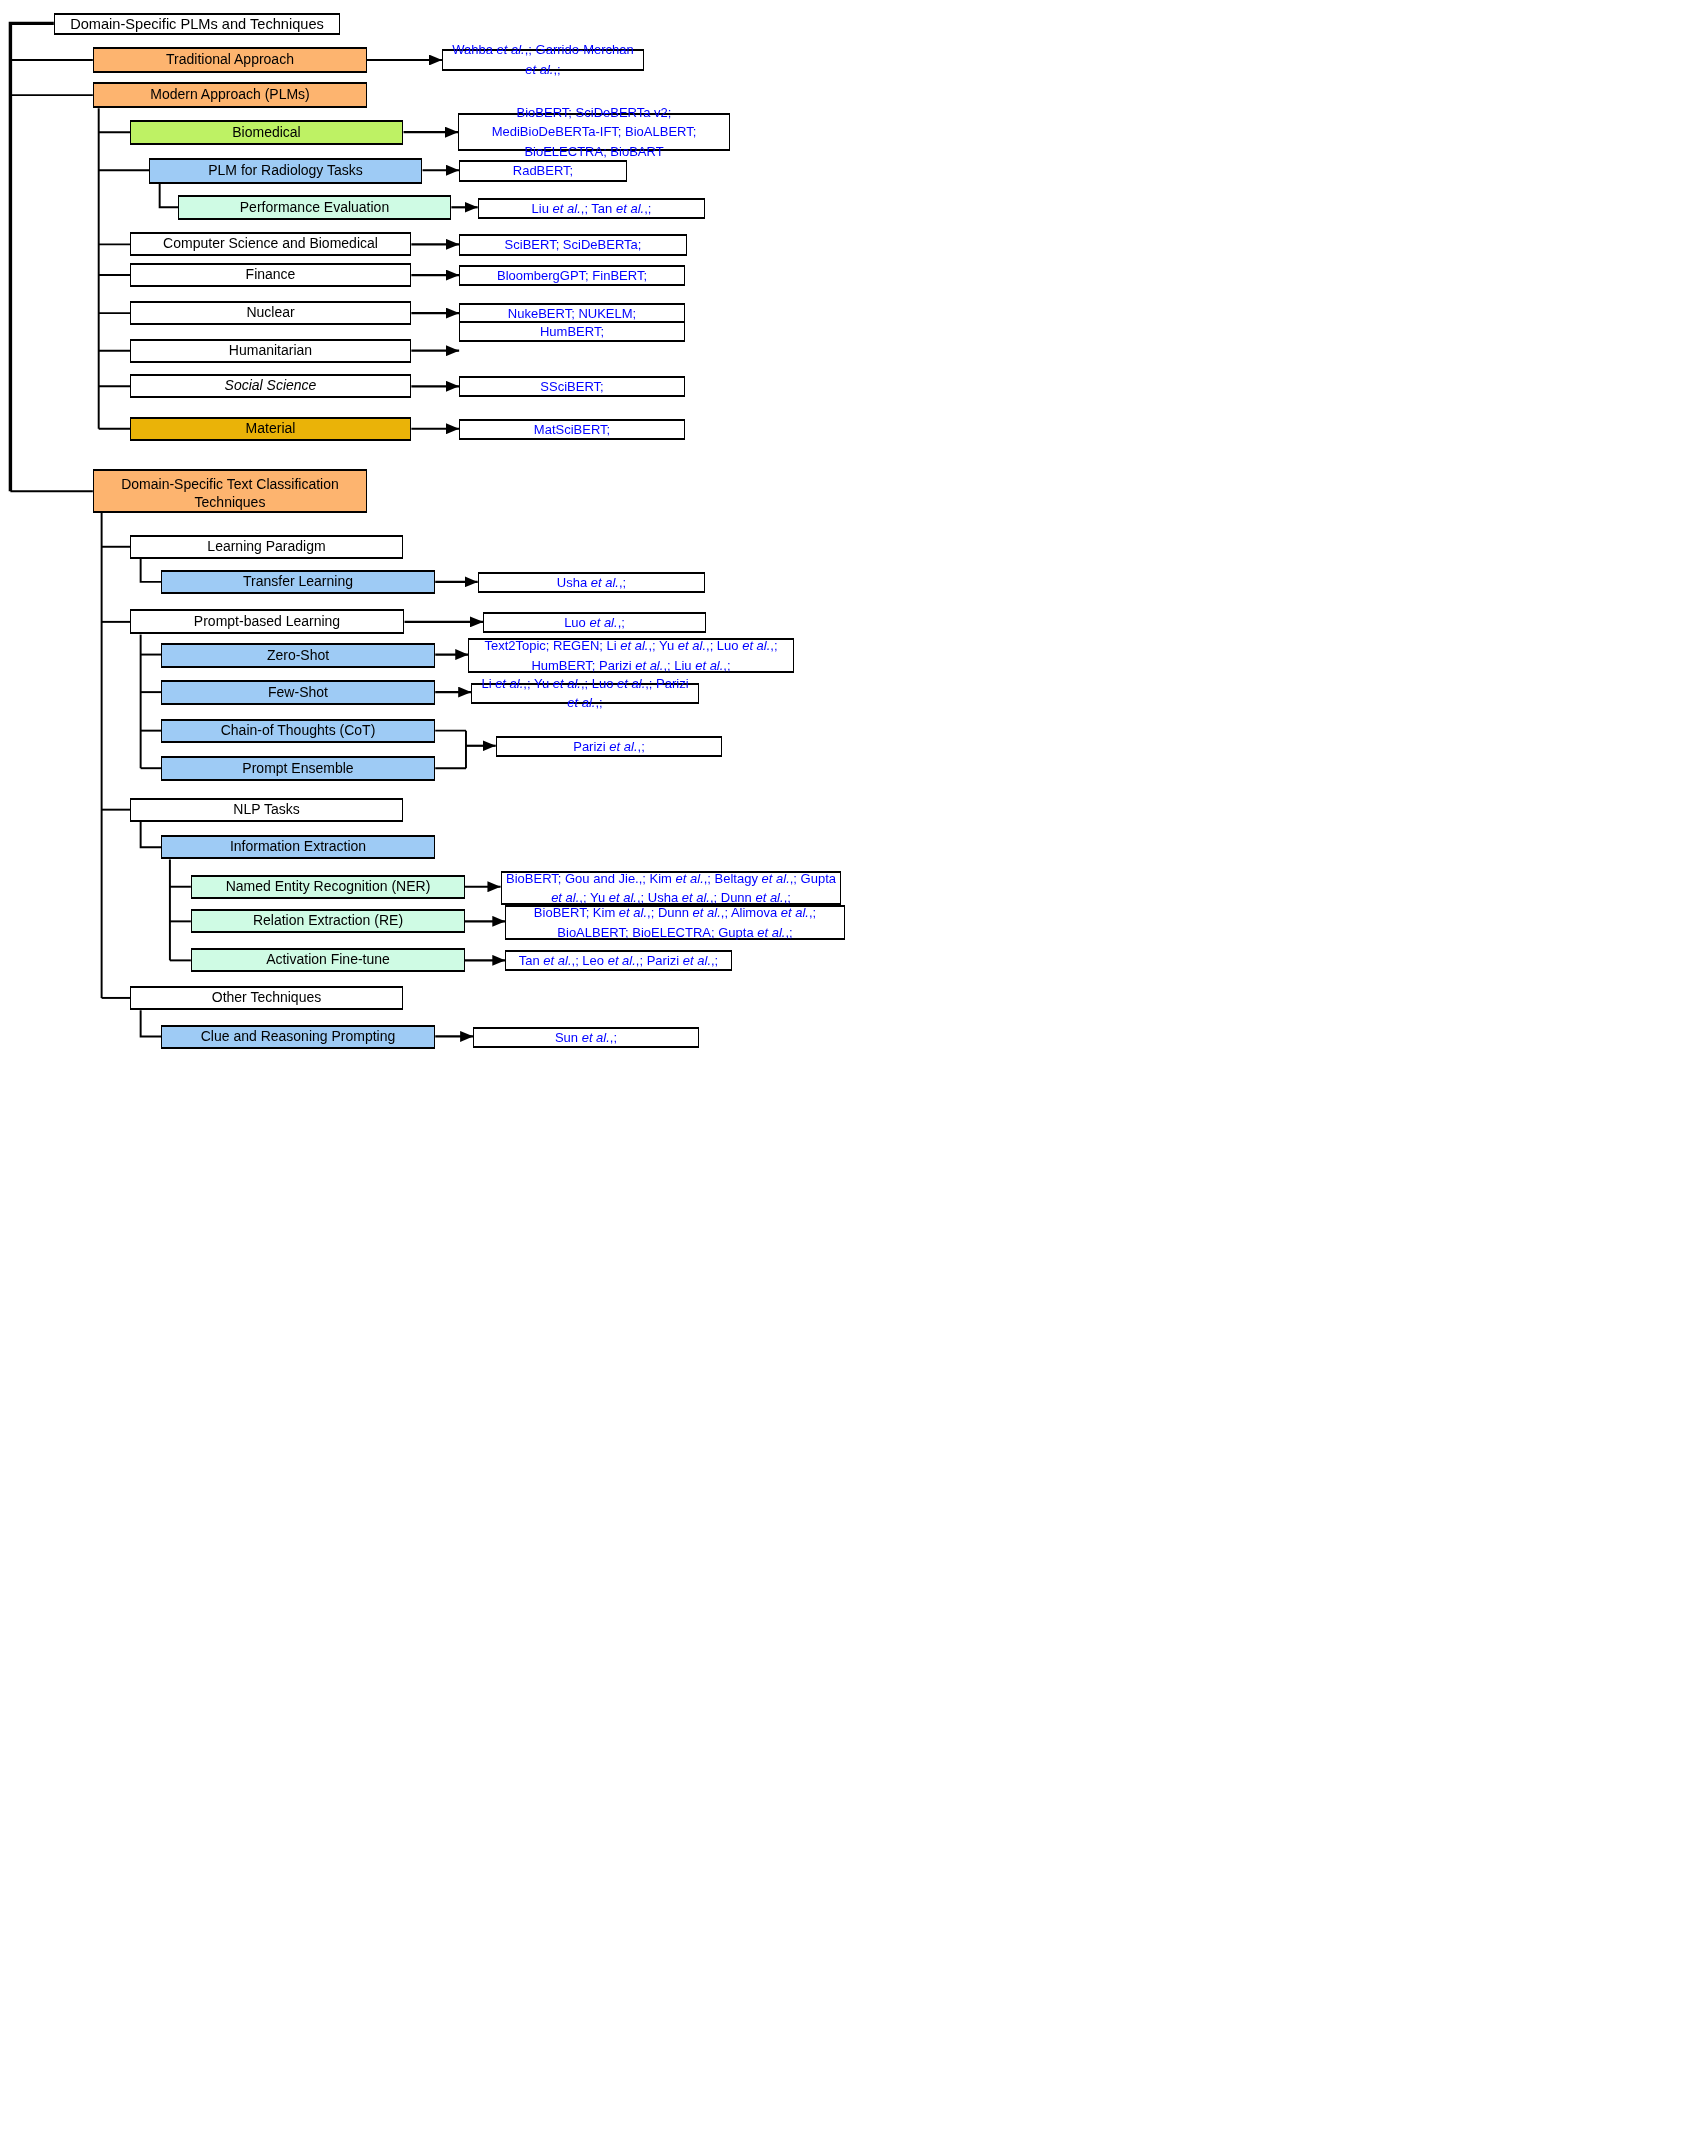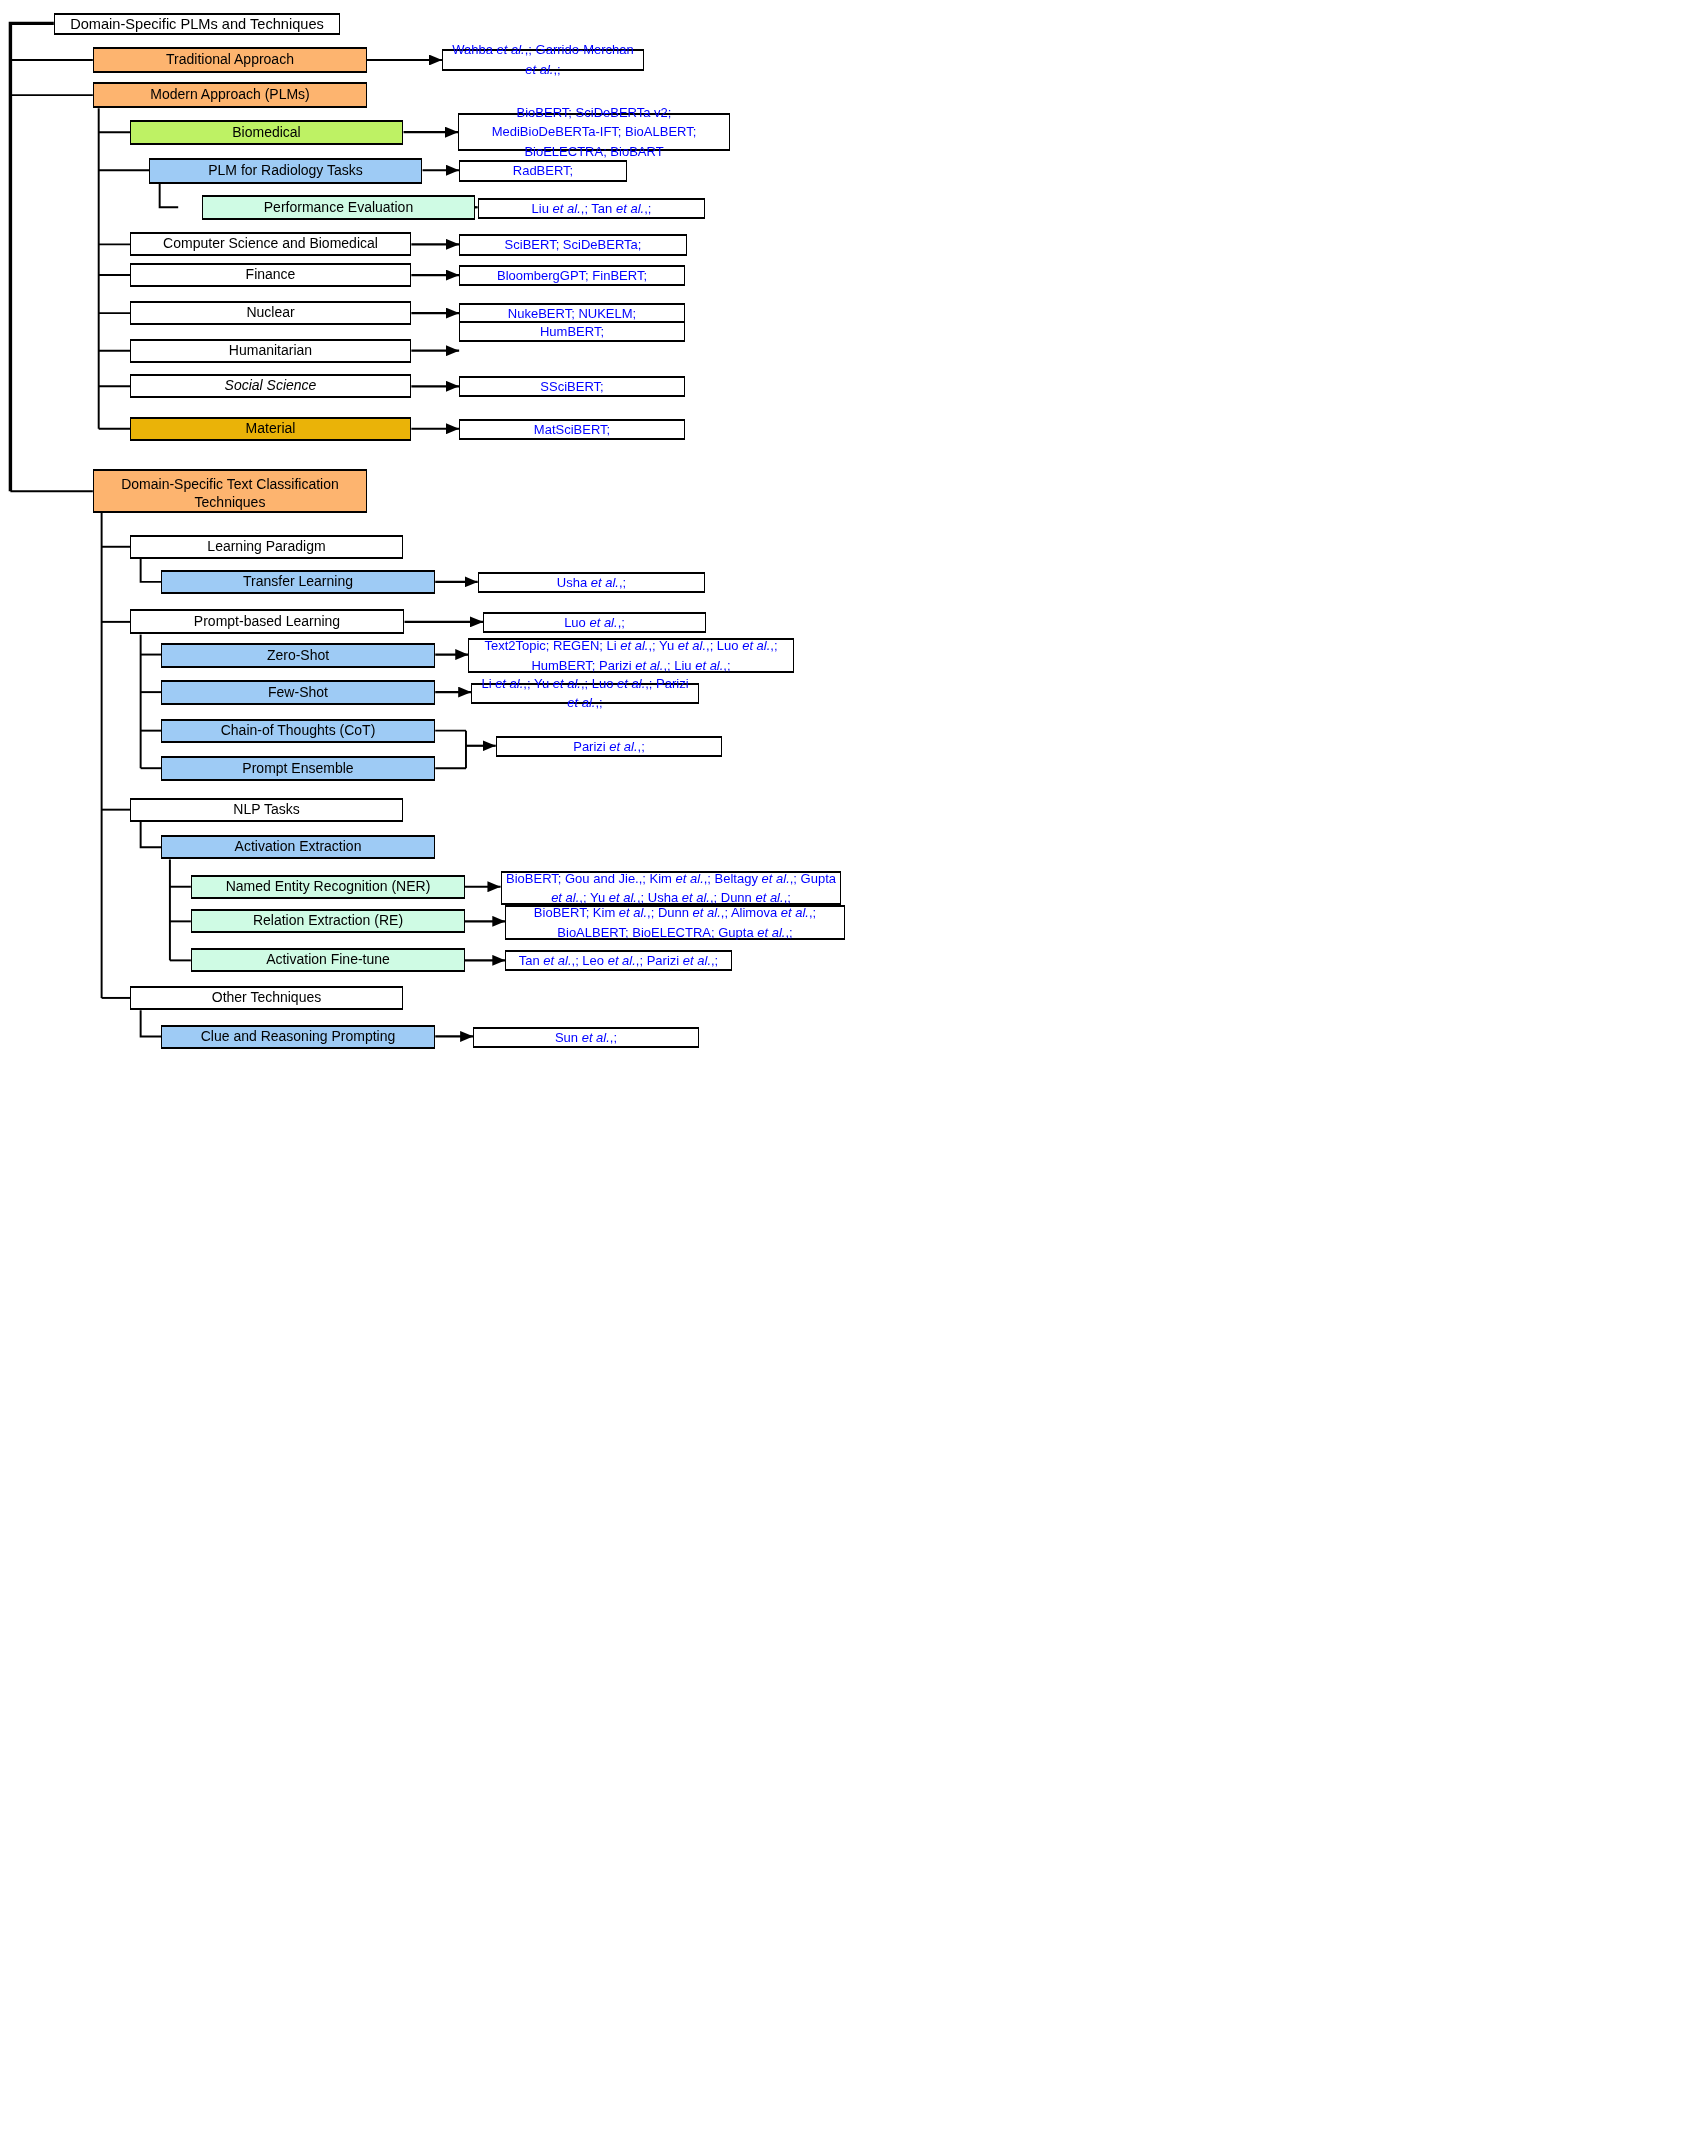--- a/index.html
+++ b/index.html
@@ -115,21 +115,21 @@
     </div>
 
   <div class="node" style="left: 130px; top: 120px; width: 273px; height: 25px; background: #bef264;">
       <span>Biomedical</span>
     </div>
 
   <div class="node" style="left: 149px; top: 158px; width: 273px; height: 26px; background: rgb(158, 203, 245);">
       <span>PLM for Radiology Tasks</span>
     </div>
 
-  <div class="node" style="left: 178px; top: 195px; width: 273px; height: 25px; background: rgb(207, 251, 228); margin-left: 24px;">
+  <div class="node" style="left: 178px; top: 195px; width: 273px; height: 25px; background: rgb(207, 251, 228);">
       <span>Performance Evaluation</span>
     </div>
 
   <div class="node" style="left: 130px; top: 232px; width: 281px; height: 24.4px; background: rgb(255, 255, 255);">
       <span>Computer Science and Biomedical</span>
     </div>
 
   <div class="node" style="left: 130px; top: 263px; width: 281px; height: 24.4px; background: rgb(255, 255, 255);">
       <span>Finance</span>
     </div>
@@ -180,21 +180,21 @@
 
   <div class="node" style="left: 161px; top: 756px; width: 274px; height: 25px; background: rgb(158, 203, 245);">
       <span>Prompt Ensemble</span>
     </div>
 
   <div class="node" style="left: 130px; top: 798px; width: 273px; height: 24.4px; background: rgb(255, 255, 255);">
       <span>NLP Tasks</span>
     </div>
 
   <div class="node" style="left: 161px; top: 835px; width: 274px; height: 24.4px; background: rgb(158, 203, 245);">
-      <span>Activation Extraction</span>
+      <span>Information Extraction</span>
     </div>
 
   <div class="node" style="left: 191px; top: 875px; width: 274px; height: 24.4px; background: rgb(207, 251, 228);">
       <span>Named Entity Recognition (NER)</span>
     </div>
 
   <div class="node" style="left: 191px; top: 909px; width: 274px; height: 24.4px; background: rgb(207, 251, 228);">
       <span>Relation Extraction (RE)</span>
     </div>
 

